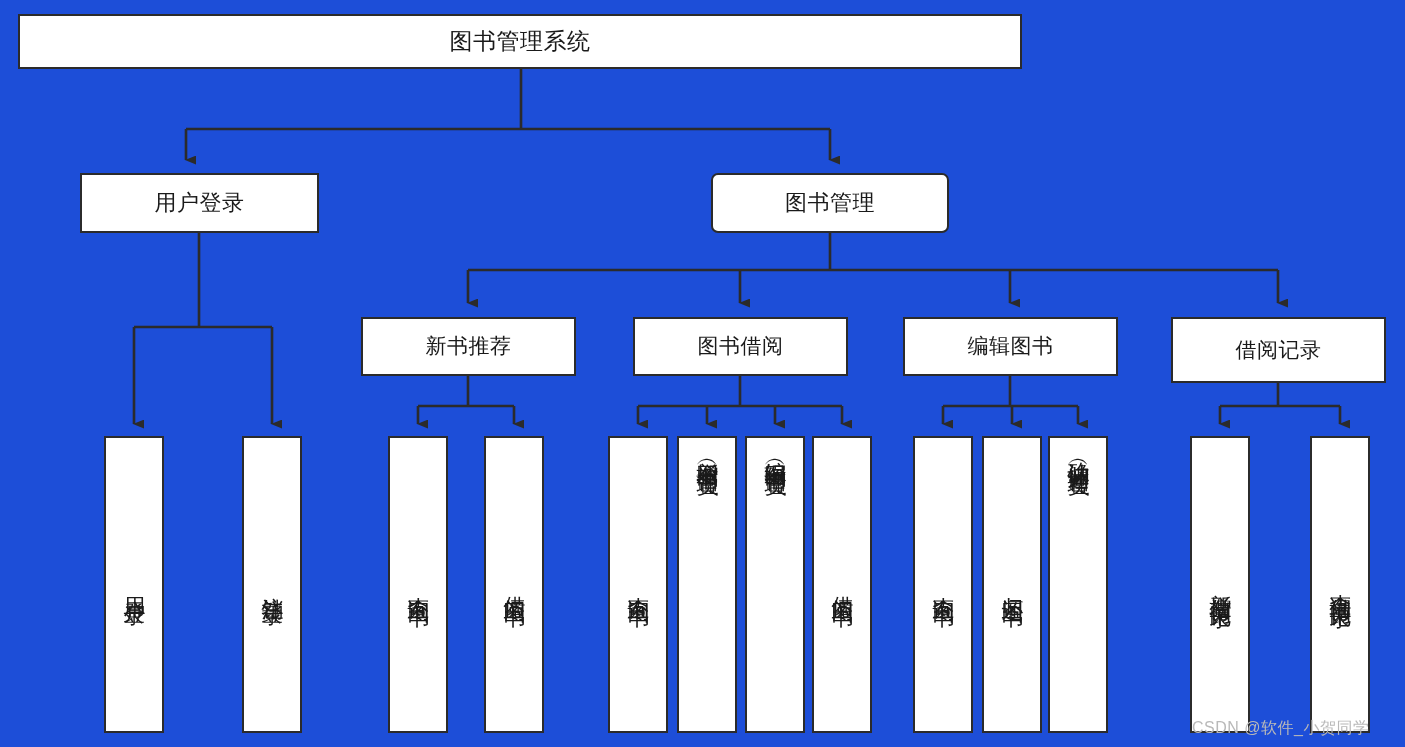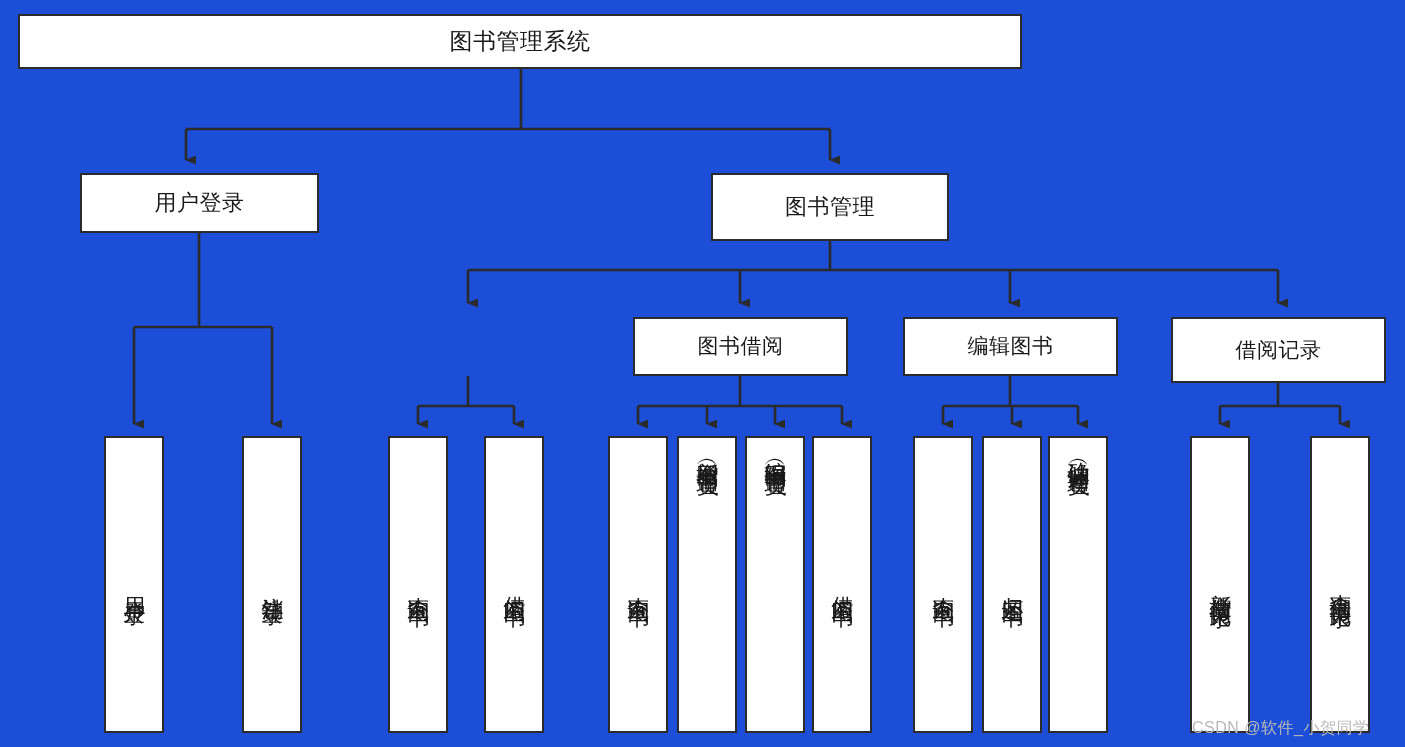--- a/index.html
+++ b/index.html
@@ -137,24 +137,27 @@
   </svg>
 
   <div class="node-box node-root" style="left:18px; top:14px; width:1004px; height:55px;">
     <span class="node-label">图书管理系统</span>
   </div>
 
   <div class="node-box node-level2" style="left:80px; top:173px; width:239px; height:60px;">
     <span class="node-label">用户登录</span>
   </div>
 
-  <div class="node-box node-level2" style="left:711px; top:173px; width:238px; height:68px;">
+  <div class="node-box node-level2" style="left:711px; top:173px; width:238px; height:60px;border-radius:7px;">
     <span class="node-label">图书管理</span>
   </div>
 
+  <div class="node-box node-level3" style="left:361px; top:317px; width:215px; height:59px;">
+    <span class="node-label">新书推荐</span>
+  </div>
 
   <div class="node-box node-level3" style="left:633px; top:317px; width:215px; height:59px;">
     <span class="node-label">图书借阅</span>
   </div>
 
   <div class="node-box node-level3" style="left:903px; top:317px; width:215px; height:59px;">
     <span class="node-label">编辑图书</span>
   </div>
 
   <div class="node-box node-level3" style="left:1171px; top:317px; width:215px; height:66px;">

